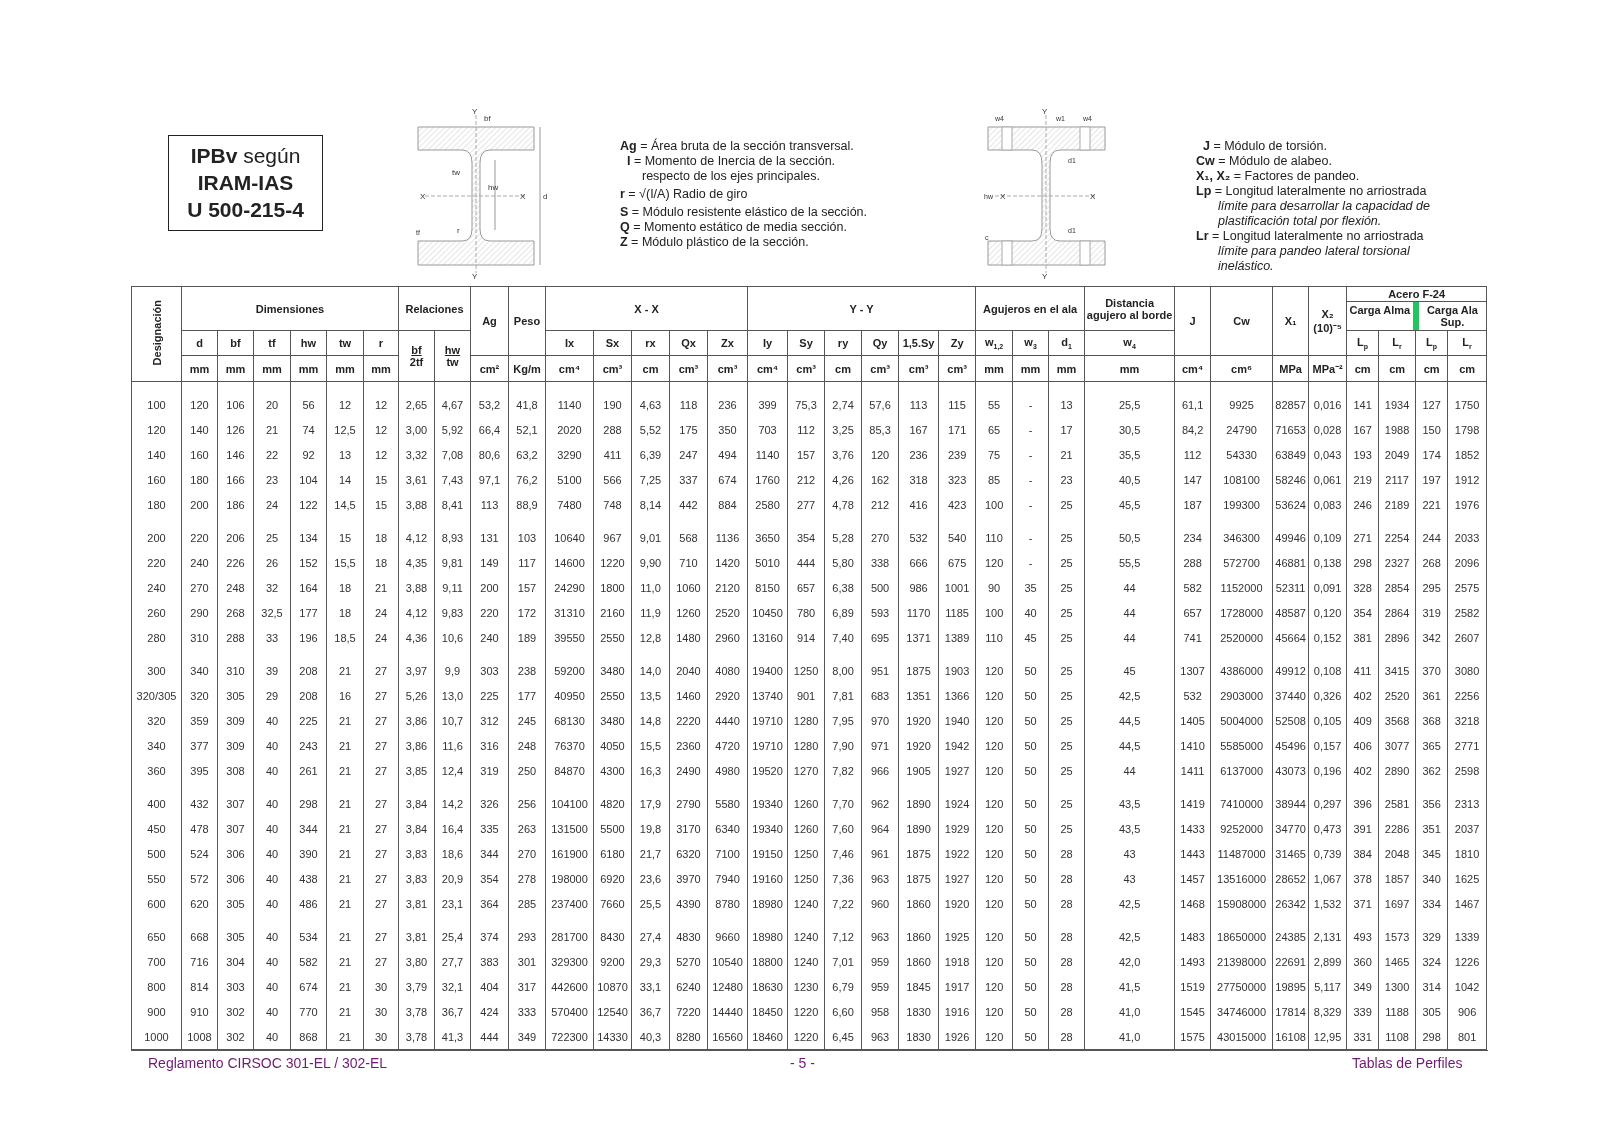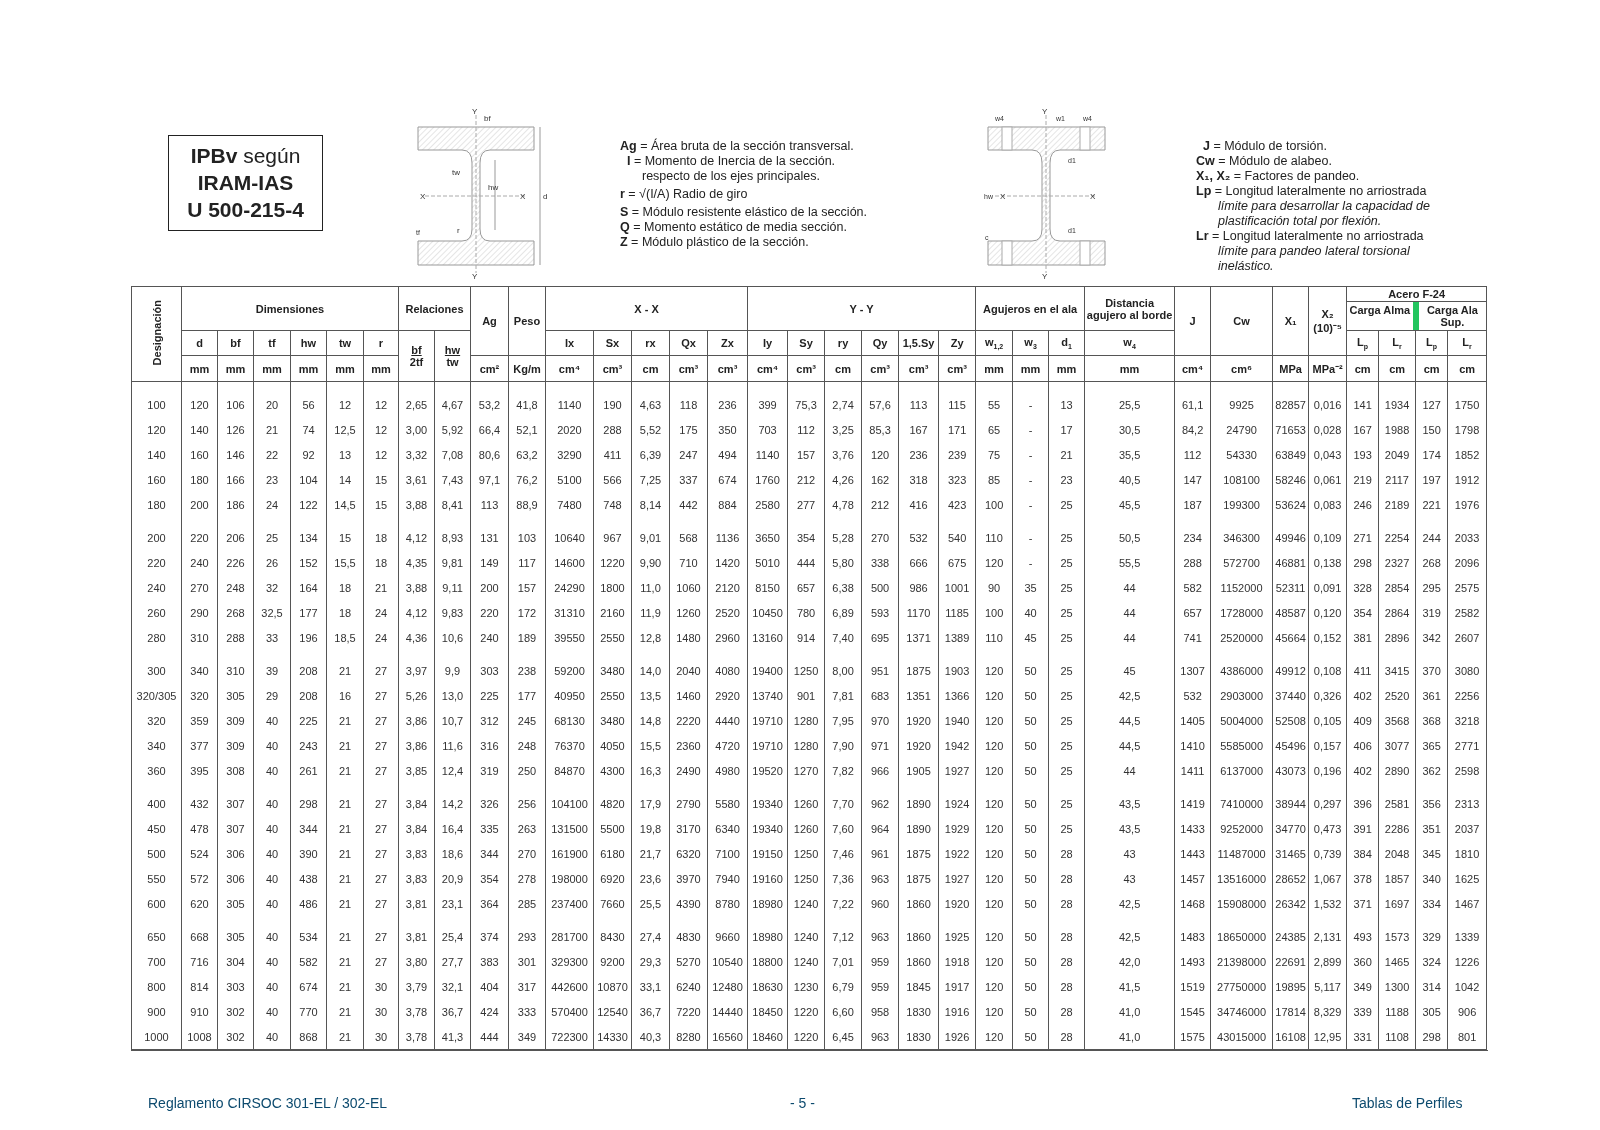--- a/index.html
+++ b/index.html
@@ -21,21 +21,21 @@
   table.main thead { border-bottom:1.5px solid #333; }
   table.main tbody td { height:25px; font-size:11px; color:#333; }
   table.main tbody tr.gap td { padding-top:8px; }
   table.main tbody tr.first td { padding-top:10px; }
   table.main tbody tr:last-child td { border-bottom:1px solid #555; }
   .vert { writing-mode:vertical-rl; transform:rotate(180deg); font-weight:bold; font-size:11px; }
   .frac { display:inline-block; line-height:12px; }
   .frac .num { text-decoration:underline; }
   sub { font-size:7px; }
   .footer-line { position:absolute; left:131px; top:1050px; width:1357px; border-top:1px solid #555; }
-  .footer { position:absolute; top:1095px; font-size:14px; color:#0c4a6e; }
+  .footer { position:absolute; top:1055px; font-size:14px; color:#701a75; }
 </style>
 </head>
 <body>
 
 <div class="title-box">
   <div><b>IPBv</b><span> según</span></div>
   <div><b>IRAM-IAS</b></div>
   <div><b>U 500-215-4</b></div>
 </div>
 

